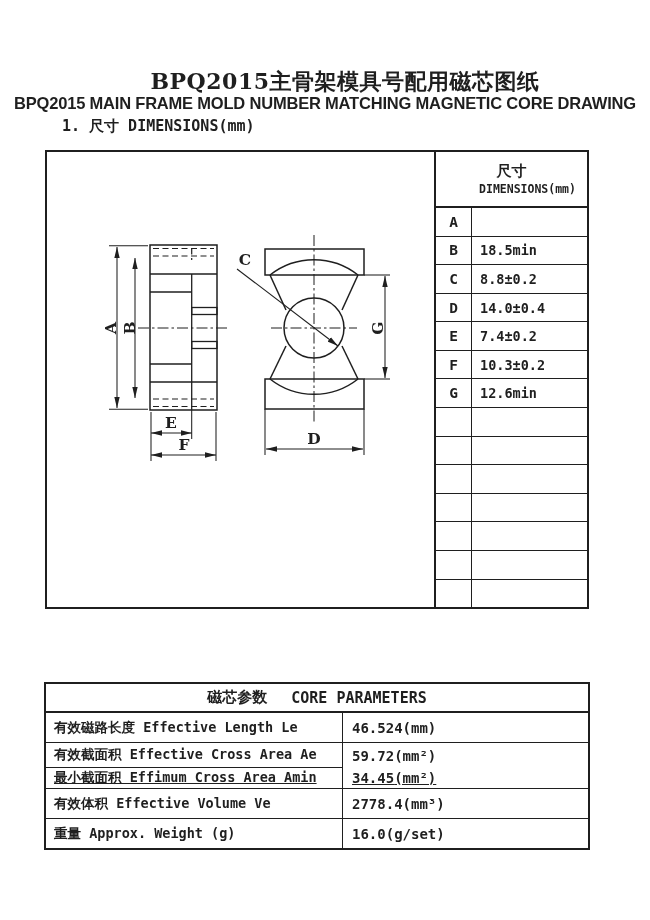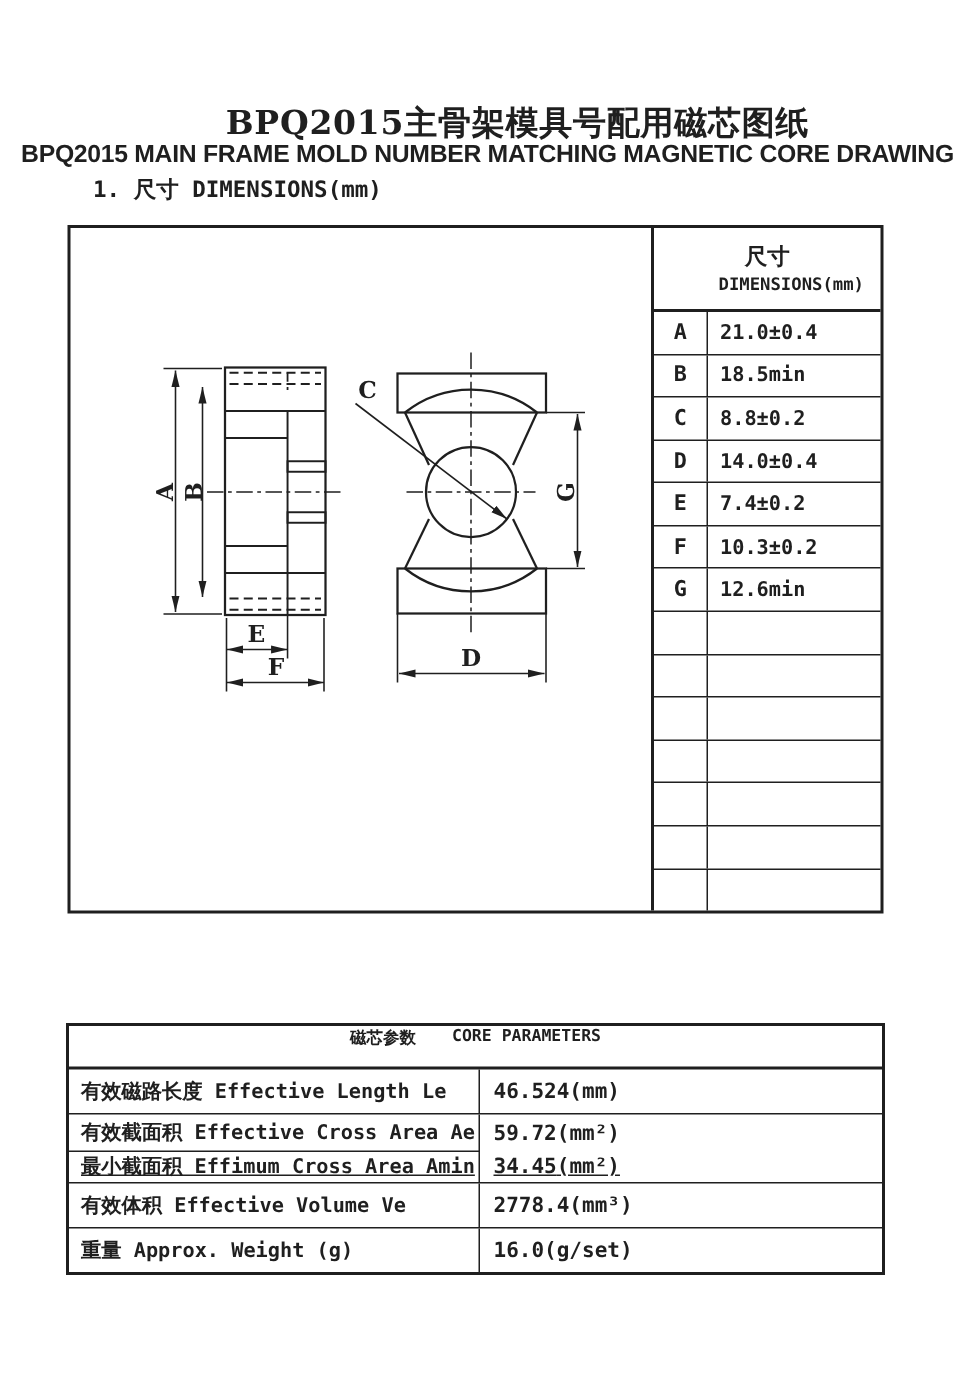--- a/index.html
+++ b/index.html
@@ -25,27 +25,27 @@
   .dims-body{flex:1;display:flex;flex-direction:column;}
   .dims-row{flex:1;display:flex;border-bottom:1.6px solid #1f1f1f;box-sizing:border-box;}
   .dims-row:last-child{border-bottom:none;}
   .dims-letter{width:36px;flex:none;border-right:1.6px solid #1f1f1f;display:flex;
          align-items:center;justify-content:center;font-size:14.5px;box-sizing:border-box;}
   .dims-value{flex:1;display:flex;align-items:center;padding-left:8px;font-size:13.5px;}
   
   .params-table{position:absolute;left:44px;top:682px;width:546px;
          border:2px solid #1f1f1f;box-sizing:border-box;background:#fff;
          font-family:"DejaVu Sans Mono",monospace;font-weight:bold;}
-  .params-header{height:29px;border-bottom:2px solid #1f1f1f;display:flex;align-items:flex-start;
-         justify-content:center;gap:24px;font-size:11px;box-sizing:border-box;}
+  .params-header{height:29px;border-bottom:2px solid #1f1f1f;display:flex;align-items:center;
+         justify-content:center;gap:24px;font-size:15px;box-sizing:border-box;}
   .param-row{display:flex;border-bottom:1.7px solid #1f1f1f;box-sizing:border-box;}
   .param-row.last{border-bottom:none;}
   .param-row.no-val-border{border-bottom:none;}
   .param-row.no-val-border .p-label{border-bottom:1.7px solid #1f1f1f;}
-  .p-label{width:274px;flex:none;border-right:1.7px solid #1f1f1f;display:flex;align-items:center;
+  .p-label{width:297px;flex:none;border-right:1.7px solid #1f1f1f;display:flex;align-items:center;
          padding-left:8px;font-size:13.5px;box-sizing:border-box;}
   .p-value{flex:1;display:flex;align-items:center;padding-left:9px;font-size:14px;gap:0;}
   
   .ol{stroke:#1f1f1f;stroke-width:1.5;fill:none;}
   .il{stroke:#1f1f1f;stroke-width:1.3;fill:none;}
   .hd{stroke:#1f1f1f;stroke-width:1.2;fill:none;stroke-dasharray:6 3.5;}
   .cl{stroke:#1f1f1f;stroke-width:1;fill:none;stroke-dasharray:11 3 2.5 3;}
   .dim{stroke:#1f1f1f;stroke-width:1.05;fill:none;}
   .lbl{font-family:"DejaVu Serif",serif;font-weight:bold;font-size:15.5px;fill:#1f1f1f;}
 </style>
@@ -144,21 +144,20 @@
     </svg>
 
     <div class="dims-table">
       <div class="dims-header">
         <div class="cn">尺寸</div>
         <div class="en">DIMENSIONS(mm)</div>
       </div>
       <div class="dims-body" id="dims-rows">
           <div class="dims-row">
             <div class="dims-letter">A</div>
-            <div class="dims-value">21.0±0.4</div>
           </div>
           <div class="dims-row">
             <div class="dims-letter">B</div>
             <div class="dims-value">18.5min</div>
           </div>
           <div class="dims-row">
             <div class="dims-letter">C</div>
             <div class="dims-value">8.8±0.2</div>
           </div>
           <div class="dims-row">

